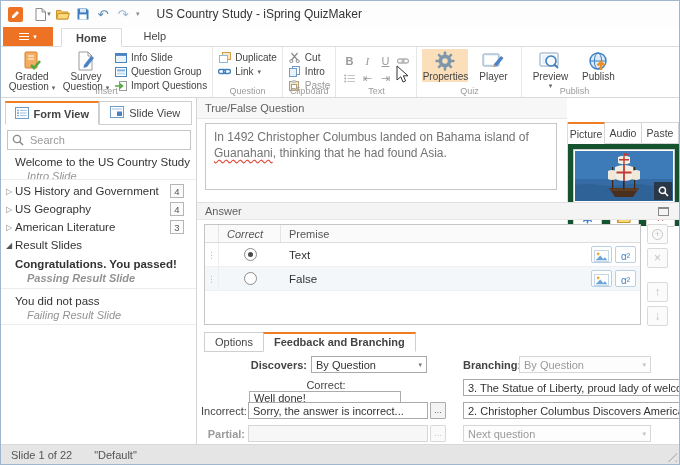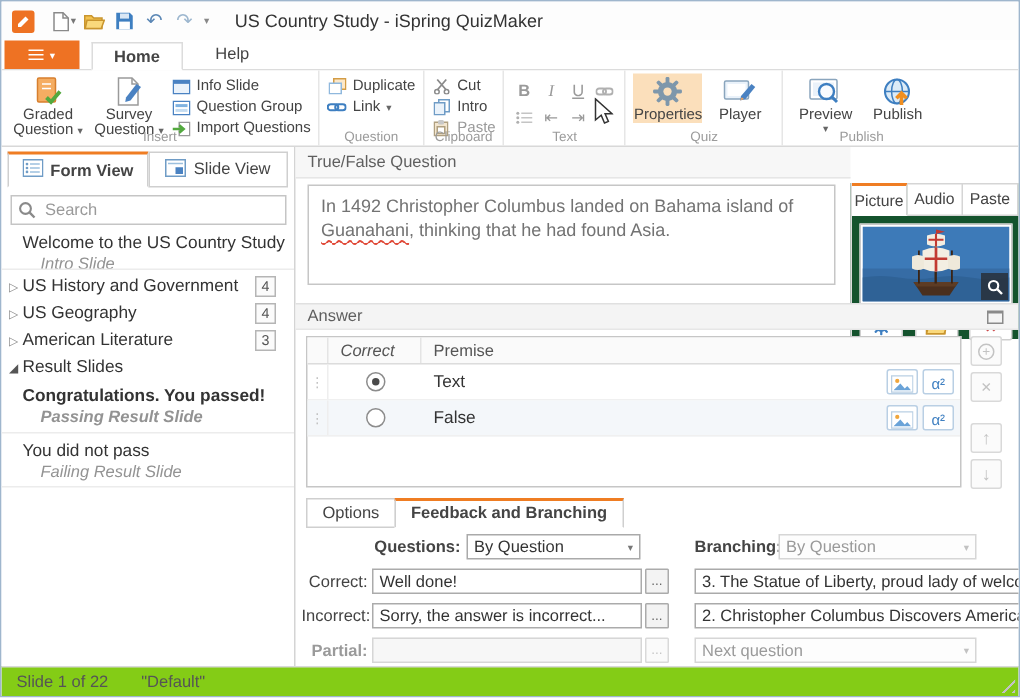--- a/index.html
+++ b/index.html
@@ -113,21 +113,21 @@
   .dropdown .dd-text { flex:1; overflow:hidden; white-space:nowrap; }
   .dropdown .dd-caret { font-size:7px; color:#777; margin-left:4px; }
   .dropdown.dis { border-color:#d6d6d6; color:#9a9a9a; background:#fdfdfd; }
   .dropdown.dis .dd-caret { color:#c2c2c2; }
   .ftext { border:1px solid #ababab; height:17px; padding:0 4px; font-size:11px; font-family:inherit; color:#333; }
   .ftext:disabled { border-color:#d6d6d6; background:#f7f7f7; }
   .more { width:16px; height:17px; border:1px solid #ababab; background:#f3f3f3; font-size:9px; color:#666; line-height:1; border-radius:1px; }
   .more.dis { border-color:#d9d9d9; color:#c6c6c6; background:#fafafa; }
 
   
-  .statusbar { position:absolute; bottom:0; left:0; width:678px; height:20px; background:#84cc16; border-top:1px solid #d9d9d9; display:flex; align-items:center; }
+  .statusbar { position:absolute; bottom:0; left:0; width:678px; height:20px; background:#e5e5e5; border-top:1px solid #d9d9d9; display:flex; align-items:center; }
   .status-slide { margin-left:10px; color:#555; }
   .status-theme { margin-left:22px; color:#555; }
   .grip { position:absolute; right:2px; bottom:2px; width:11px; height:11px; background:repeating-linear-gradient(135deg,#c2c2c2 0 1.5px,transparent 1.5px 4.5px); clip-path:polygon(100% 0,100% 100%,0 100%); }
 
   .cursor { position:absolute; left:395px; top:64px; z-index:99; }
 </style>
 </head>
 <body>
 
 <div class="window">
@@ -591,27 +591,27 @@
       <span class="sidebtn" style="top:208px;">
           <span>↓</span>
         </span>
 
       <div class="btabs">
         <div class="btab">Options</div>
         <div class="btab active">Feedback and Branching</div>
       </div>
 
       <div class="frow" style="top:258px; left:50px; width:180px;">
-        <span class="flabel bold" style="width:60px;">Questions:</span>
+        <span class="flabel bold" style="width:60px;">Discovers:</span>
         <div class="dropdown" style="flex:1; margin-left:4px;">
           <span class="dd-text">By Question</span>
             <span class="dd-caret">▾</span>
         </div>
       </div>
-      <div class="frow" style="top:281px; left:4px; width:245px;">
+      <div class="frow" style="top:281px; left:4px; width:245px;flex-direction:column;">
         <span class="flabel" style="width:44px;">Correct:</span>
         <input class="ftext" style="flex: 1 1 0%; margin-left: 3px;" value="Well done!">
         <button class="more" style="margin-left:2px;">...</button>
       </div>
       <div class="frow" style="top:304px; left:4px; width:245px;">
         <span class="flabel" style="width:44px;">Incorrect:</span>
         <input class="ftext" style="flex: 1 1 0%; margin-left: 3px;" value="Sorry, the answer is incorrect...">
         <button class="more" style="margin-left:2px;">...</button>
       </div>
       <div class="frow" style="top:327px; left:4px; width:245px;">

